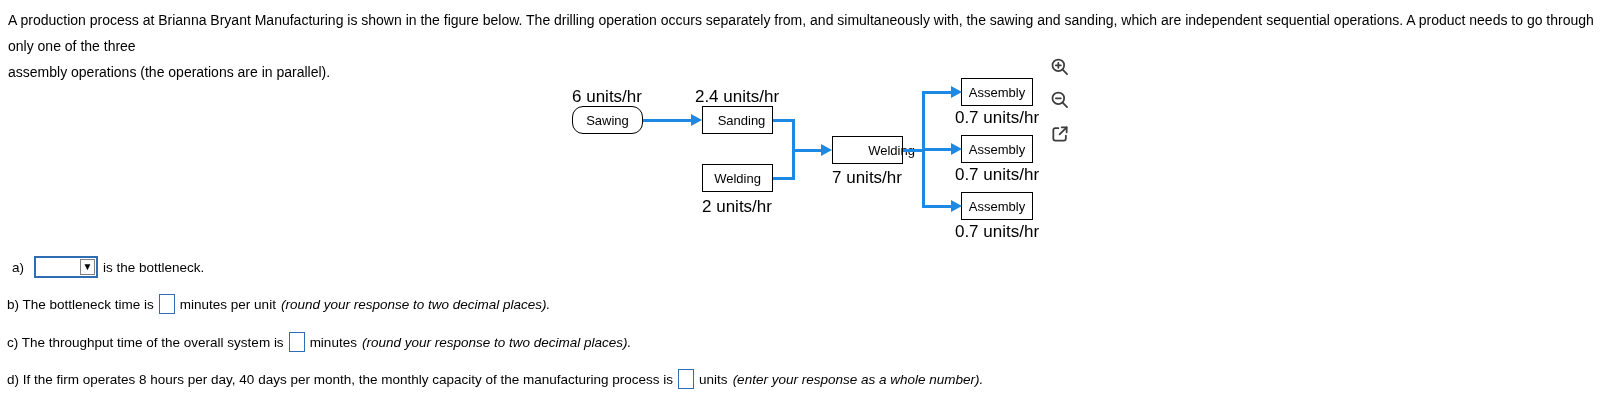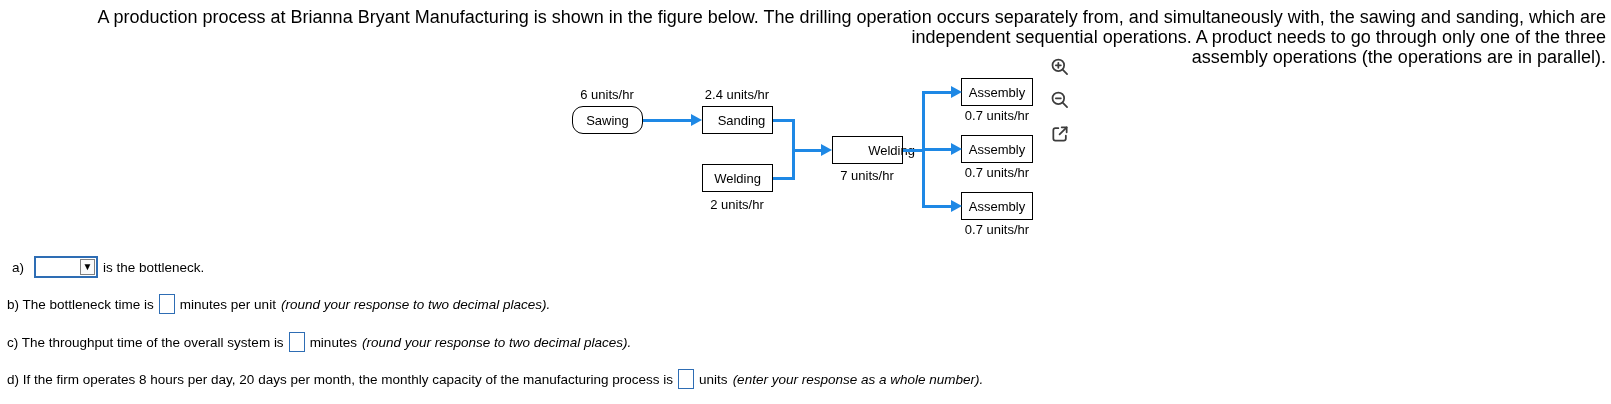--- a/index.html
+++ b/index.html
@@ -8,28 +8,28 @@
     --box-border:#000000;
     --text:#000000;
   }
   html,body{margin:0;padding:0;background:#ffffff;}
   body{width:1611px;height:404px;overflow:hidden;
        font-family:"Liberation Sans",sans-serif;color:var(--text);}
   .page{position:relative;width:1611px;height:404px;background:#fff;}
 
   
   .intro{position:absolute;left:8px;top:7px;width:1598px;
-         font-size:18px;line-height:20px;color:var(--text);text-align:right;}
+         font-size:14px;line-height:26px;color:var(--text);}
   .intro span{display:block;}
 
   
   .pbox{position:absolute;box-sizing:border-box;border:1.5px solid var(--box-border);
         background:#fff;display:flex;align-items:center;justify-content:center;
         font-size:13px;}
-  .rate{position:absolute;font-size:13px;white-space:nowrap;transform:translateX(-50%);}
+  .rate{position:absolute;font-size:17px;white-space:nowrap;transform:translateX(-50%);}
   .h-line,.v-line{position:absolute;background:var(--arrow);}
   .h-line{height:3px;}
   .v-line{width:3px;}
   .arrow-head{position:absolute;width:0;height:0;
         border-top:6.5px solid transparent;border-bottom:6.5px solid transparent;
         border-left:11px solid var(--arrow);}
 
   
   .fig-icon{position:absolute;width:20px;height:20px;cursor:pointer;}
   .fig-icon svg{width:20px;height:20px;display:block;}
@@ -147,21 +147,21 @@
     <span>c) The throughput time of the overall system is</span>
     <span class="gap"></span>
     <input type="text" class="ansbox" value="" style="">
     <span class="gap"></span>
     <span>minutes</span>
     <span class="gap"></span>
     <span class="note">(round your response to two decimal places).</span>
   </div>
 
   <div class="qrow" style="left:7px;top:368px;">
-    <span>d) If the firm operates 8 hours per day, 20 days per month, the monthly capacity of the manufacturing process is</span>
+    <span>d) If the firm operates 8 hours per day, 40 days per month, the monthly capacity of the manufacturing process is</span>
     <span class="gap"></span>
     <input type="text" class="ansbox" value="" style="">
     <span class="gap"></span>
     <span>units</span>
     <span class="gap"></span>
     <span class="note">(enter your response as a whole number).</span>
   </div>
 
 </div>
 

